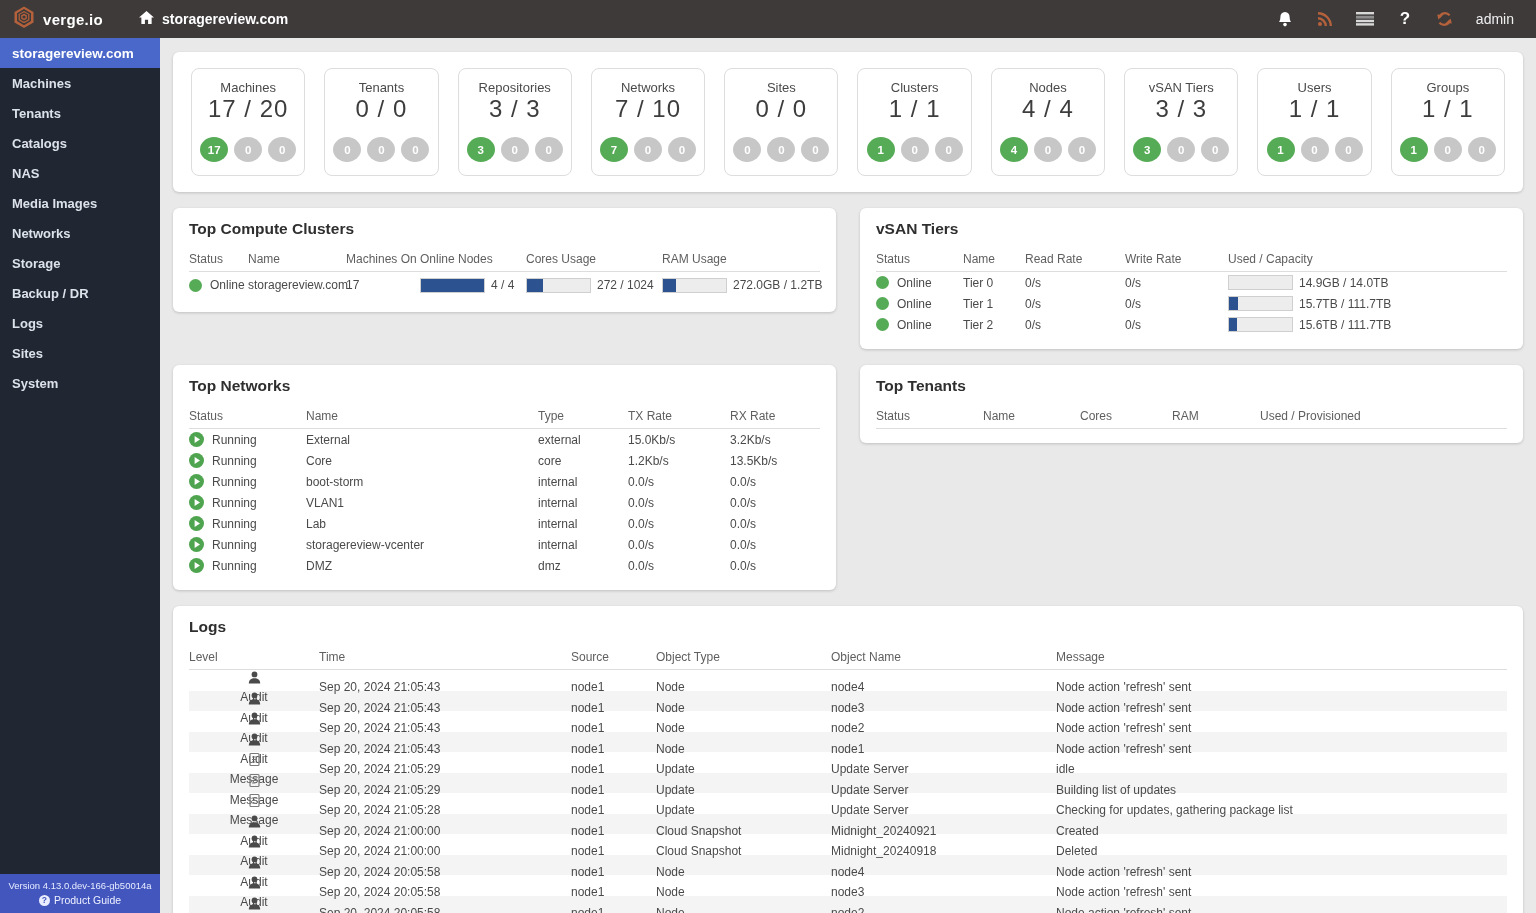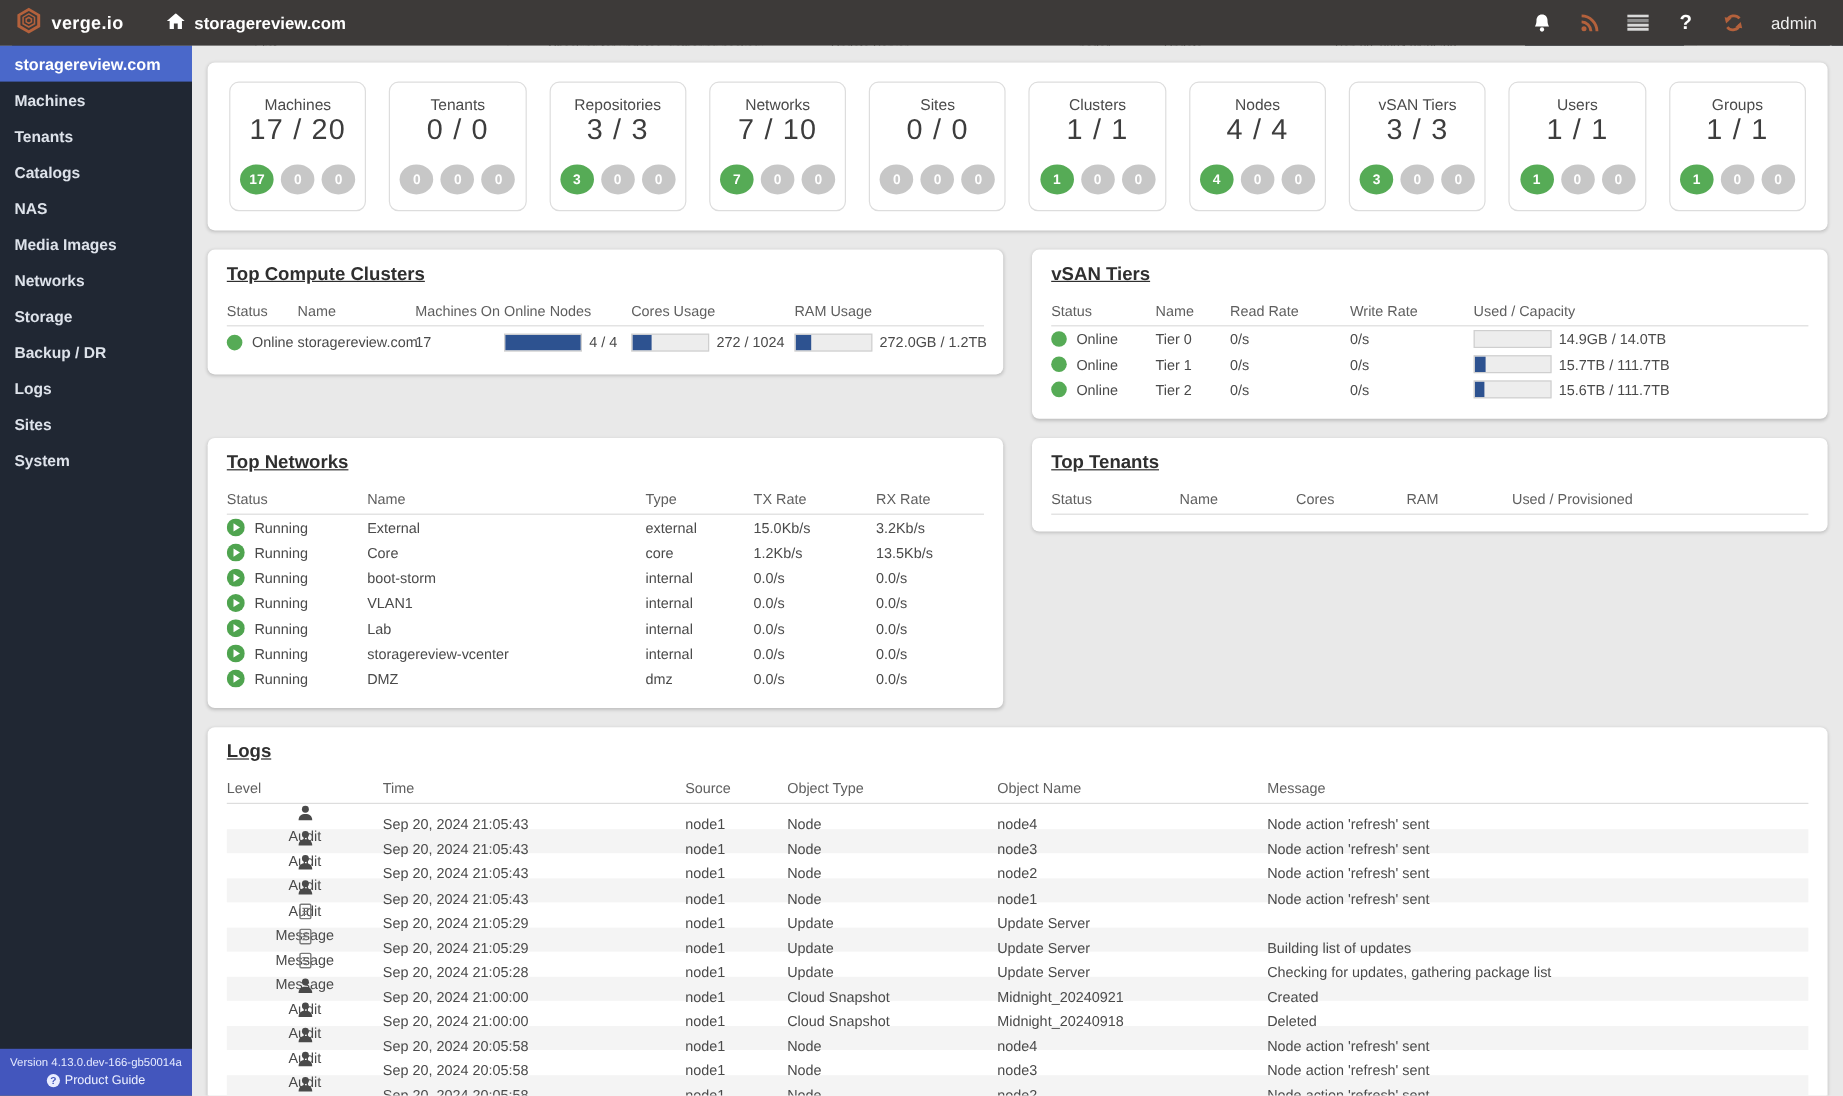--- a/index.html
+++ b/index.html
@@ -31,21 +31,21 @@
   .card { flex:1; border:1px solid #ddd; border-radius:8px; text-align:center; padding:11px 4px 13px; background:#fff; cursor:pointer; }
   .card-title { font-size:13px; color:#4a4a4a; }
   .card-count { font-size:24px; color:#3d3d3d; margin-top:0; letter-spacing:1px; }
   .badges { display:flex; justify-content:center; gap:6px; margin-top:14px; }
   .badge { width:28px; height:25px; border-radius:50%; color:#fff; font-size:11.5px; font-weight:bold; display:flex; align-items:center; justify-content:center; }
   .badge.green { background:#56ab56; }
   .badge.gray { background:#c7c7c7; }
 
   .row2 { display:flex; gap:24px; align-items:flex-start; margin-bottom:16px; }
   .col-panel { width:663px; padding:12px 16px 14px; }
-  .panel-title { font-size:15.5px; font-weight:bold; color:#2f2f2f; margin-bottom:8px; cursor:pointer;text-decoration:underline; }
+  .panel-title { font-size:15.5px; font-weight:bold; color:#2f2f2f; margin-bottom:8px; cursor:pointer; }
 
   .tbl-head { display:grid; align-items:center; height:26px; border-bottom:1px solid #ddd; }
   .tbl-head .th { font-size:12px; color:#5f5f5f; }
   .tr { display:grid; align-items:center; height:21px; font-size:12px; color:#4a4a4a; }
   .grid-compute { grid-template-columns:59px 98px 74px 106px 136px 1fr; }
   .grid-vsan    { grid-template-columns:87px 62px 100px 103px 1fr; }
   .grid-net     { grid-template-columns:117px 232px 90px 102px 1fr; }
   .grid-ten     { grid-template-columns:107px 97px 92px 88px 1fr; }
   .grid-logs    { grid-template-columns:130px 252px 85px 175px 225px 1fr; }
   .logs-panel { padding:12px 16px 10px; }
@@ -561,20 +561,21 @@
                 <line x1="5" y1="7.5" x2="10" y2="7.5" stroke="#7a7a7a" stroke-width="1"></line>
                 <line x1="5" y1="10" x2="8.5" y2="10" stroke="#7a7a7a" stroke-width="1"></line>
               </svg>
             </span>
             <span>Message</span>
           </div>
           <div>Sep 20, 2024 21:05:29</div>
           <div>node1</div>
           <div>Update</div>
           <div>Update Server</div>
+          <div>idle</div>
         </div>
         <div class="tr grid-logs">
           <div class="levelcell">
             <span style="display: inline-flex;">
               <svg width="15" height="15" viewBox="0 0 15 15">
                 <rect x="3" y="1.5" width="9" height="12" rx="1" fill="none" stroke="#7a7a7a" stroke-width="1.2"></rect>
                 <line x1="5" y1="5" x2="10" y2="5" stroke="#7a7a7a" stroke-width="1"></line>
                 <line x1="5" y1="7.5" x2="10" y2="7.5" stroke="#7a7a7a" stroke-width="1"></line>
                 <line x1="5" y1="10" x2="8.5" y2="10" stroke="#7a7a7a" stroke-width="1"></line>
               </svg>

